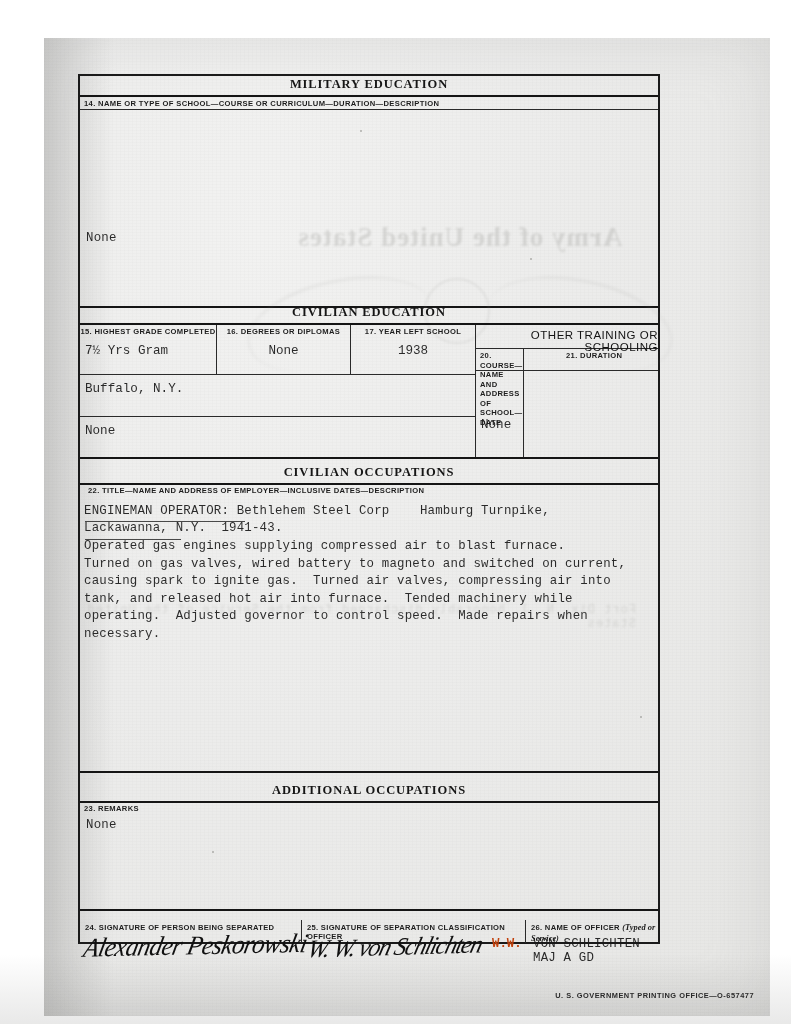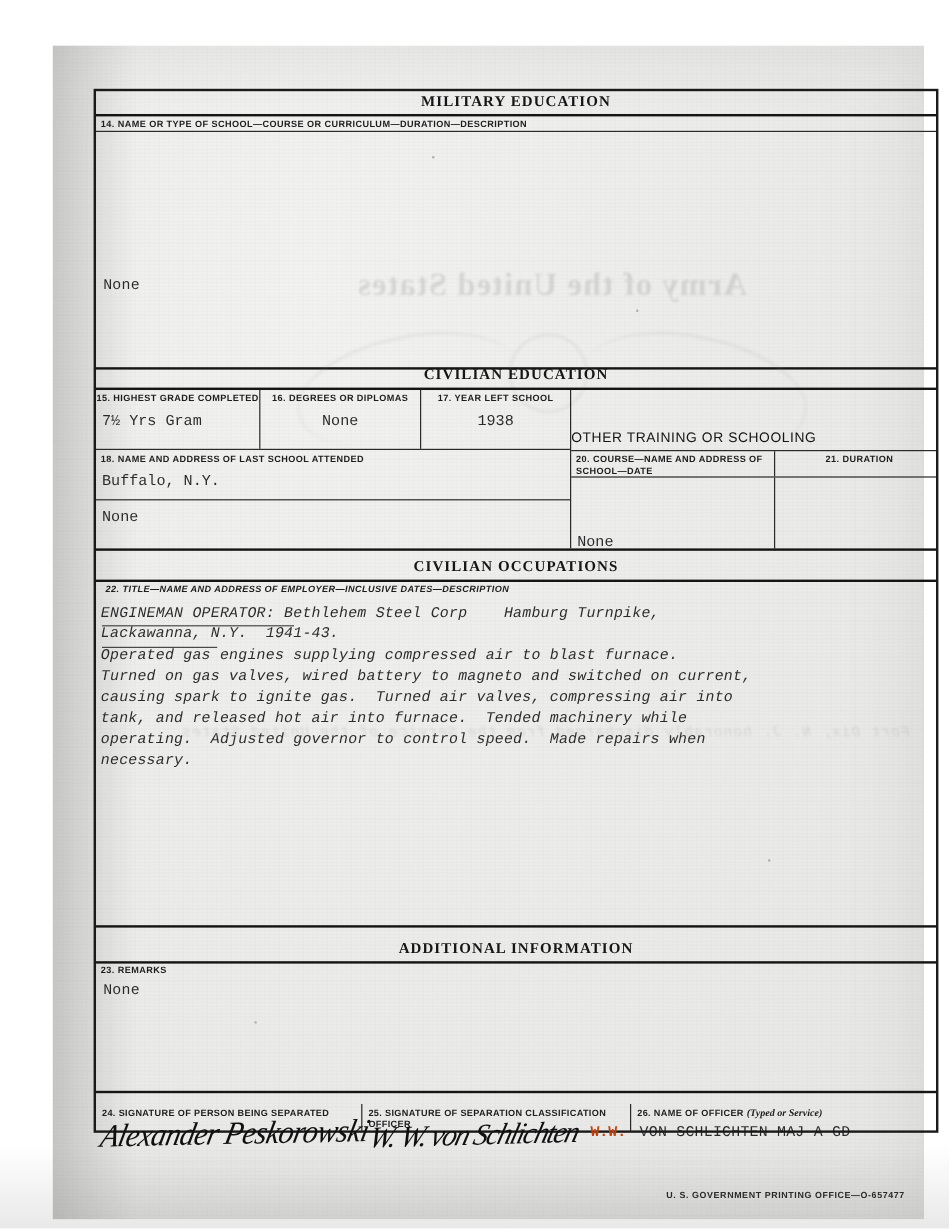--- a/index.html
+++ b/index.html
@@ -61,21 +61,21 @@
     width: 791px; height: 70px;
     background: linear-gradient(0deg, rgba(130,130,128,.18), rgba(130,130,128,0));
     pointer-events: none;
   }
 
   
   .form {
     position: absolute;
     left: 78px;
     top: 74px;
-    width: 704px;
+    width: 582px;
     height: 870px;
     border: 2.5px solid #1a1a1a;
     background: transparent;
     box-sizing: border-box;
   }
 
   .rule        { border-bottom: 1.2px solid #2a2a2a; }
   .rule-heavy  { border-bottom: 2.2px solid #151515; }
   .vrule       { border-right: 1.2px solid #2a2a2a; }
 
@@ -104,23 +104,22 @@
   }
   .cap.center { text-align: center; padding-left: 0; }
 
   
   .cap-big {
     font-family: "Liberation Sans", sans-serif;
     font-size: 11.5px;
     font-weight: 400;
     letter-spacing: .5px;
     color: #141414;
-    text-align: left;
+    text-align: right;
     padding: 4px 0 4px;
-    margin-top: 30px;
   }
 
   
   .typed {
     font-family: "Liberation Mono", "DejaVu Sans Mono", monospace;
     font-size: 12.4px;
     color: #1c1c1c;
     letter-spacing: .2px;
     line-height: 1.42;
     white-space: pre-wrap;
@@ -198,21 +197,21 @@
   .ced-r-sub  { display: flex; height: 22px; box-sizing: border-box; }
   .c20 { flex: 1; box-sizing: border-box; }
   .c21 { width: 96px; box-sizing: border-box; margin-left: 38px; }
   .ced-r-fill { flex: 1; display: flex; }
 
   .row18 { height: 42px; box-sizing: border-box; }
   .row19 { height: 40px; box-sizing: border-box; }
 
   
   .sec-civocc { position: absolute; left: 0; top: 388px; width: 100%; height: 318px; }
-  .occ-body { position: relative; height: 286px; padding: 0 0 0 4px; font-style: italic; }
+  .occ-body { position: relative; height: 286px; padding: 0 0 0 4px; }
   .occ-text { position: absolute; left: 4px; top: 18px; width: 664px; }
   .occ-underline {
     position: absolute;
     left: 5px;
     width: 340px;
     border-bottom: 1px solid #2b2b2b;
     opacity: .85;
   }
   .bleed-stamp {
     position: absolute;
@@ -374,21 +373,20 @@
               <div class="cap center">16. DEGREES OR DIPLOMAS</div>
               <div class="cell-ans center">None</div>
             </div>
             <div class="c17">
               <div class="cap center">17. YEAR LEFT SCHOOL</div>
               <div class="cell-ans center">1938</div>
             </div>
           </div>
 
           <div class="row18 rule">
-            <div class="cap">18. NAME AND ADDRESS OF LAST SCHOOL ATTENDED</div>
             <div class="cell-ans">Buffalo, N.Y.</div>
           </div>
 
           <div class="row19">
             <div class="cell-ans">None</div>
           </div>
         </div>
 
         <div class="ced-right">
           <div class="cap-big ced-r-head rule">OTHER TRAINING OR SCHOOLING</div>
@@ -428,21 +426,21 @@
         <div class="occ-underline" style="top:36px; width:160px;"></div>
         <div class="occ-underline" style="top:54px; width:96px;"></div>
 
         <div class="bleed-stamp">Fort Dix, N. J.
 honorably discharged from the
 Service of the United States</div>
       </div>
     </section>
 
     <section class="sec-addl">
-      <div class="banner rule-heavy">ADDITIONAL INFORMATION</div>
+      <div class="banner rule-heavy">ADDITIONAL OCCUPATIONS</div>
 
       <div class="addl-body rule-heavy">
         <div class="cap" style="padding-top:1px;">23. REMARKS</div>
         <div class="addl-answer typed">None</div>
       </div>
     </section>
 
     <section class="sec-sign">
       <div class="sign-grid">
 

